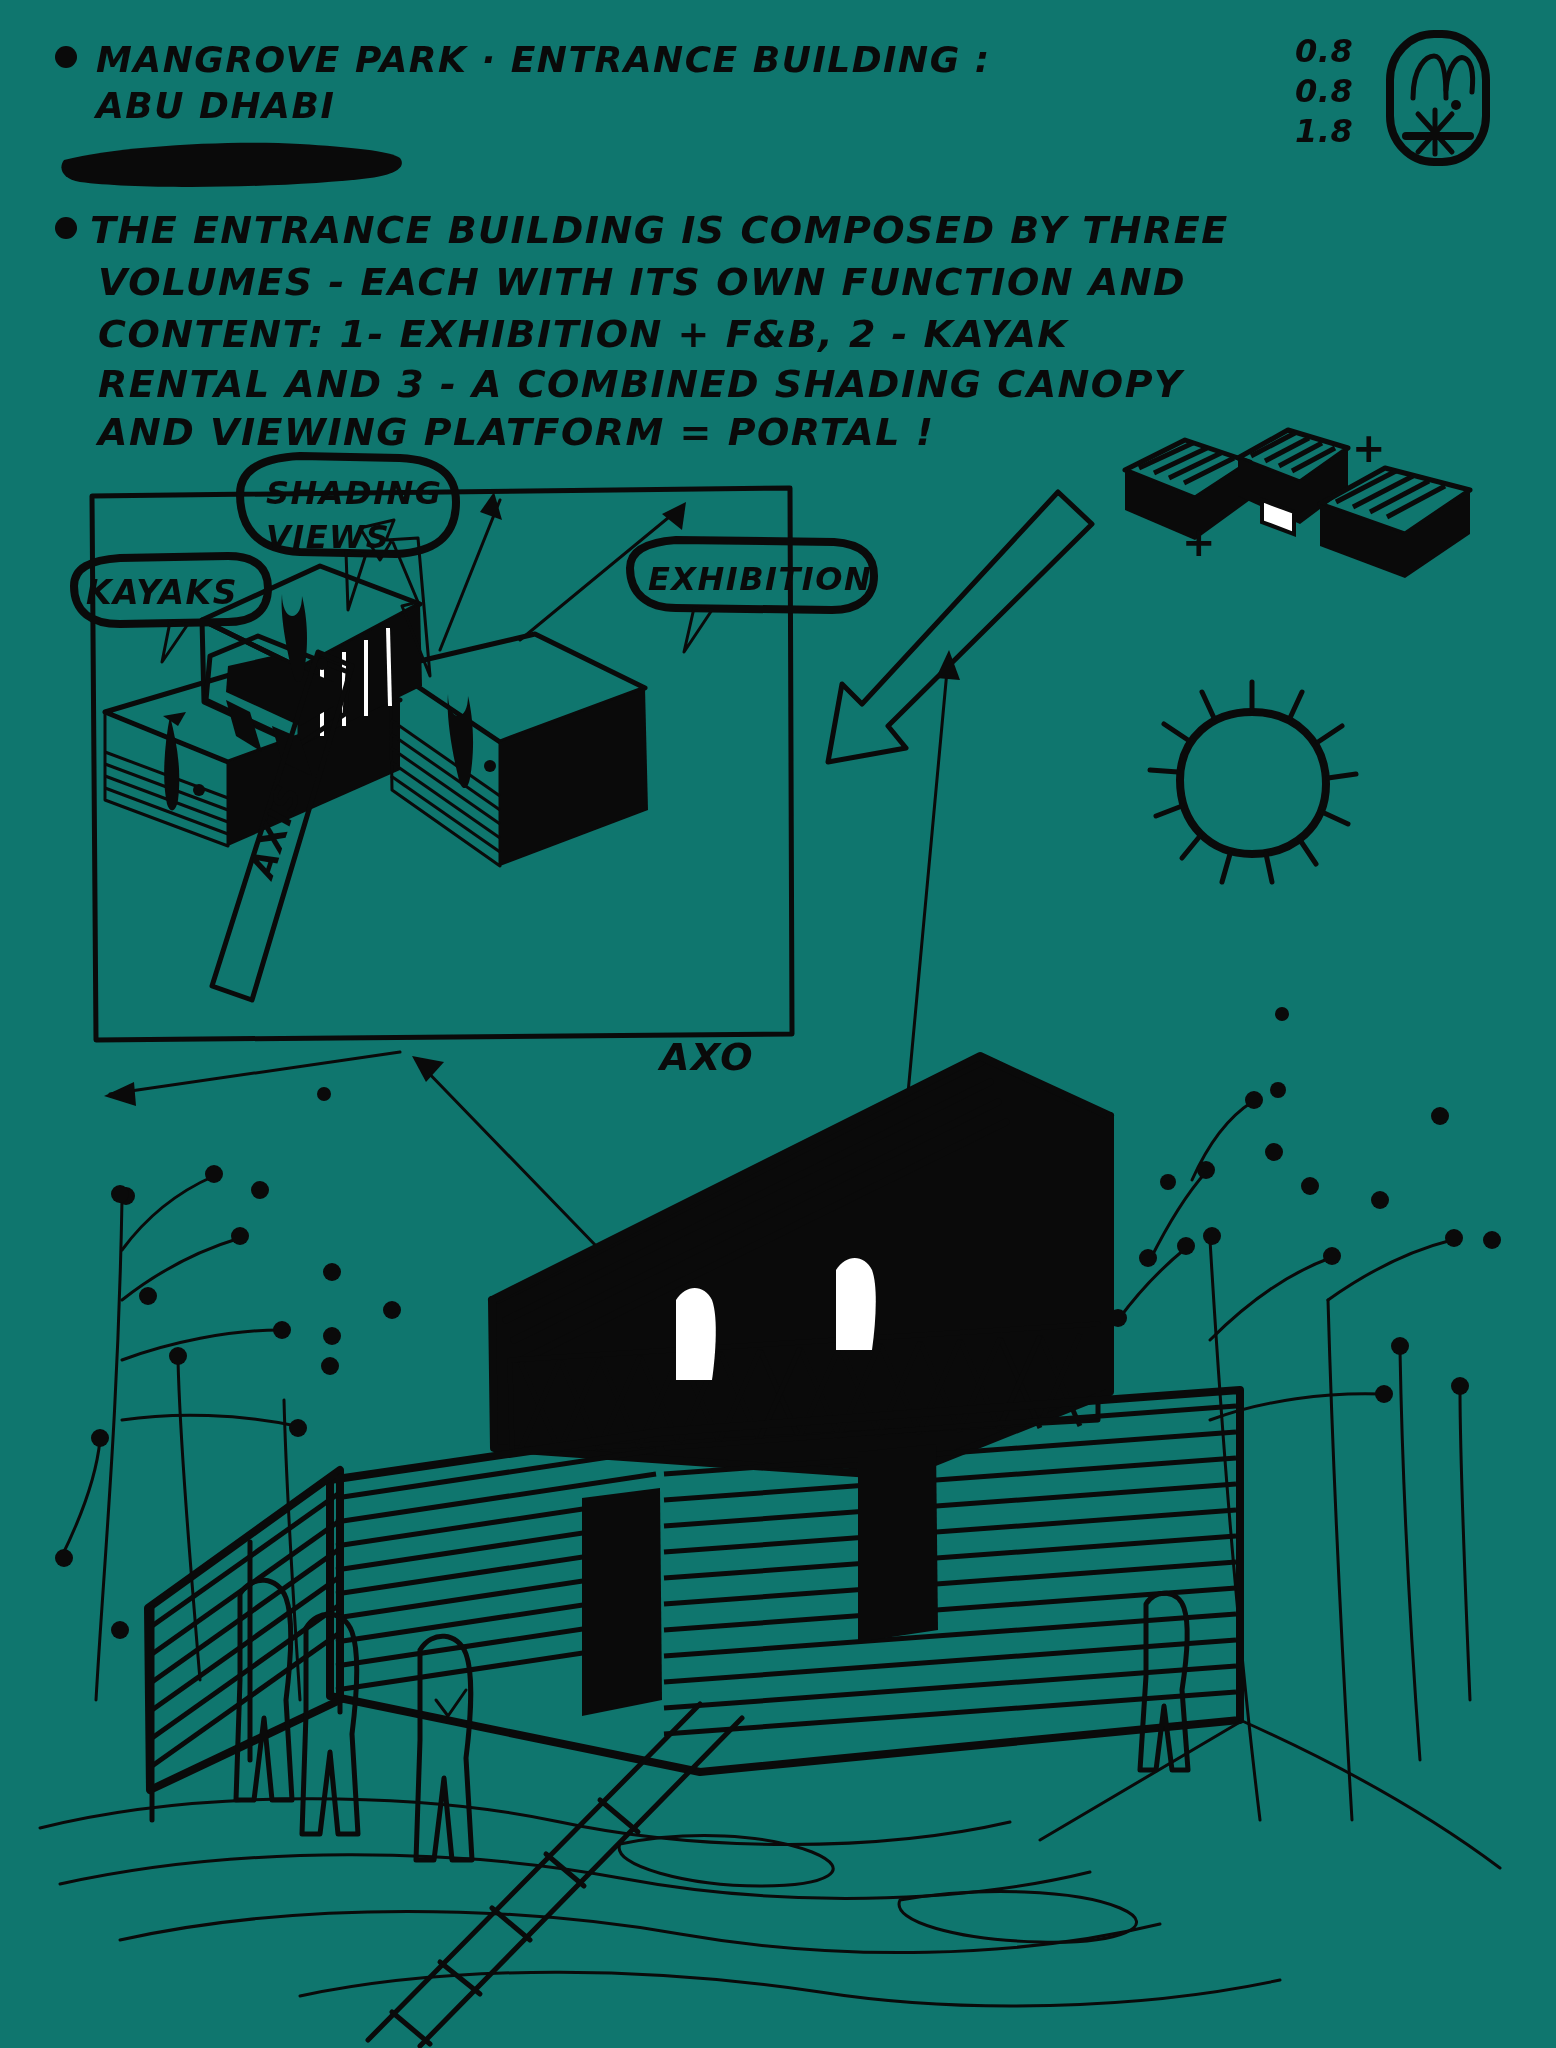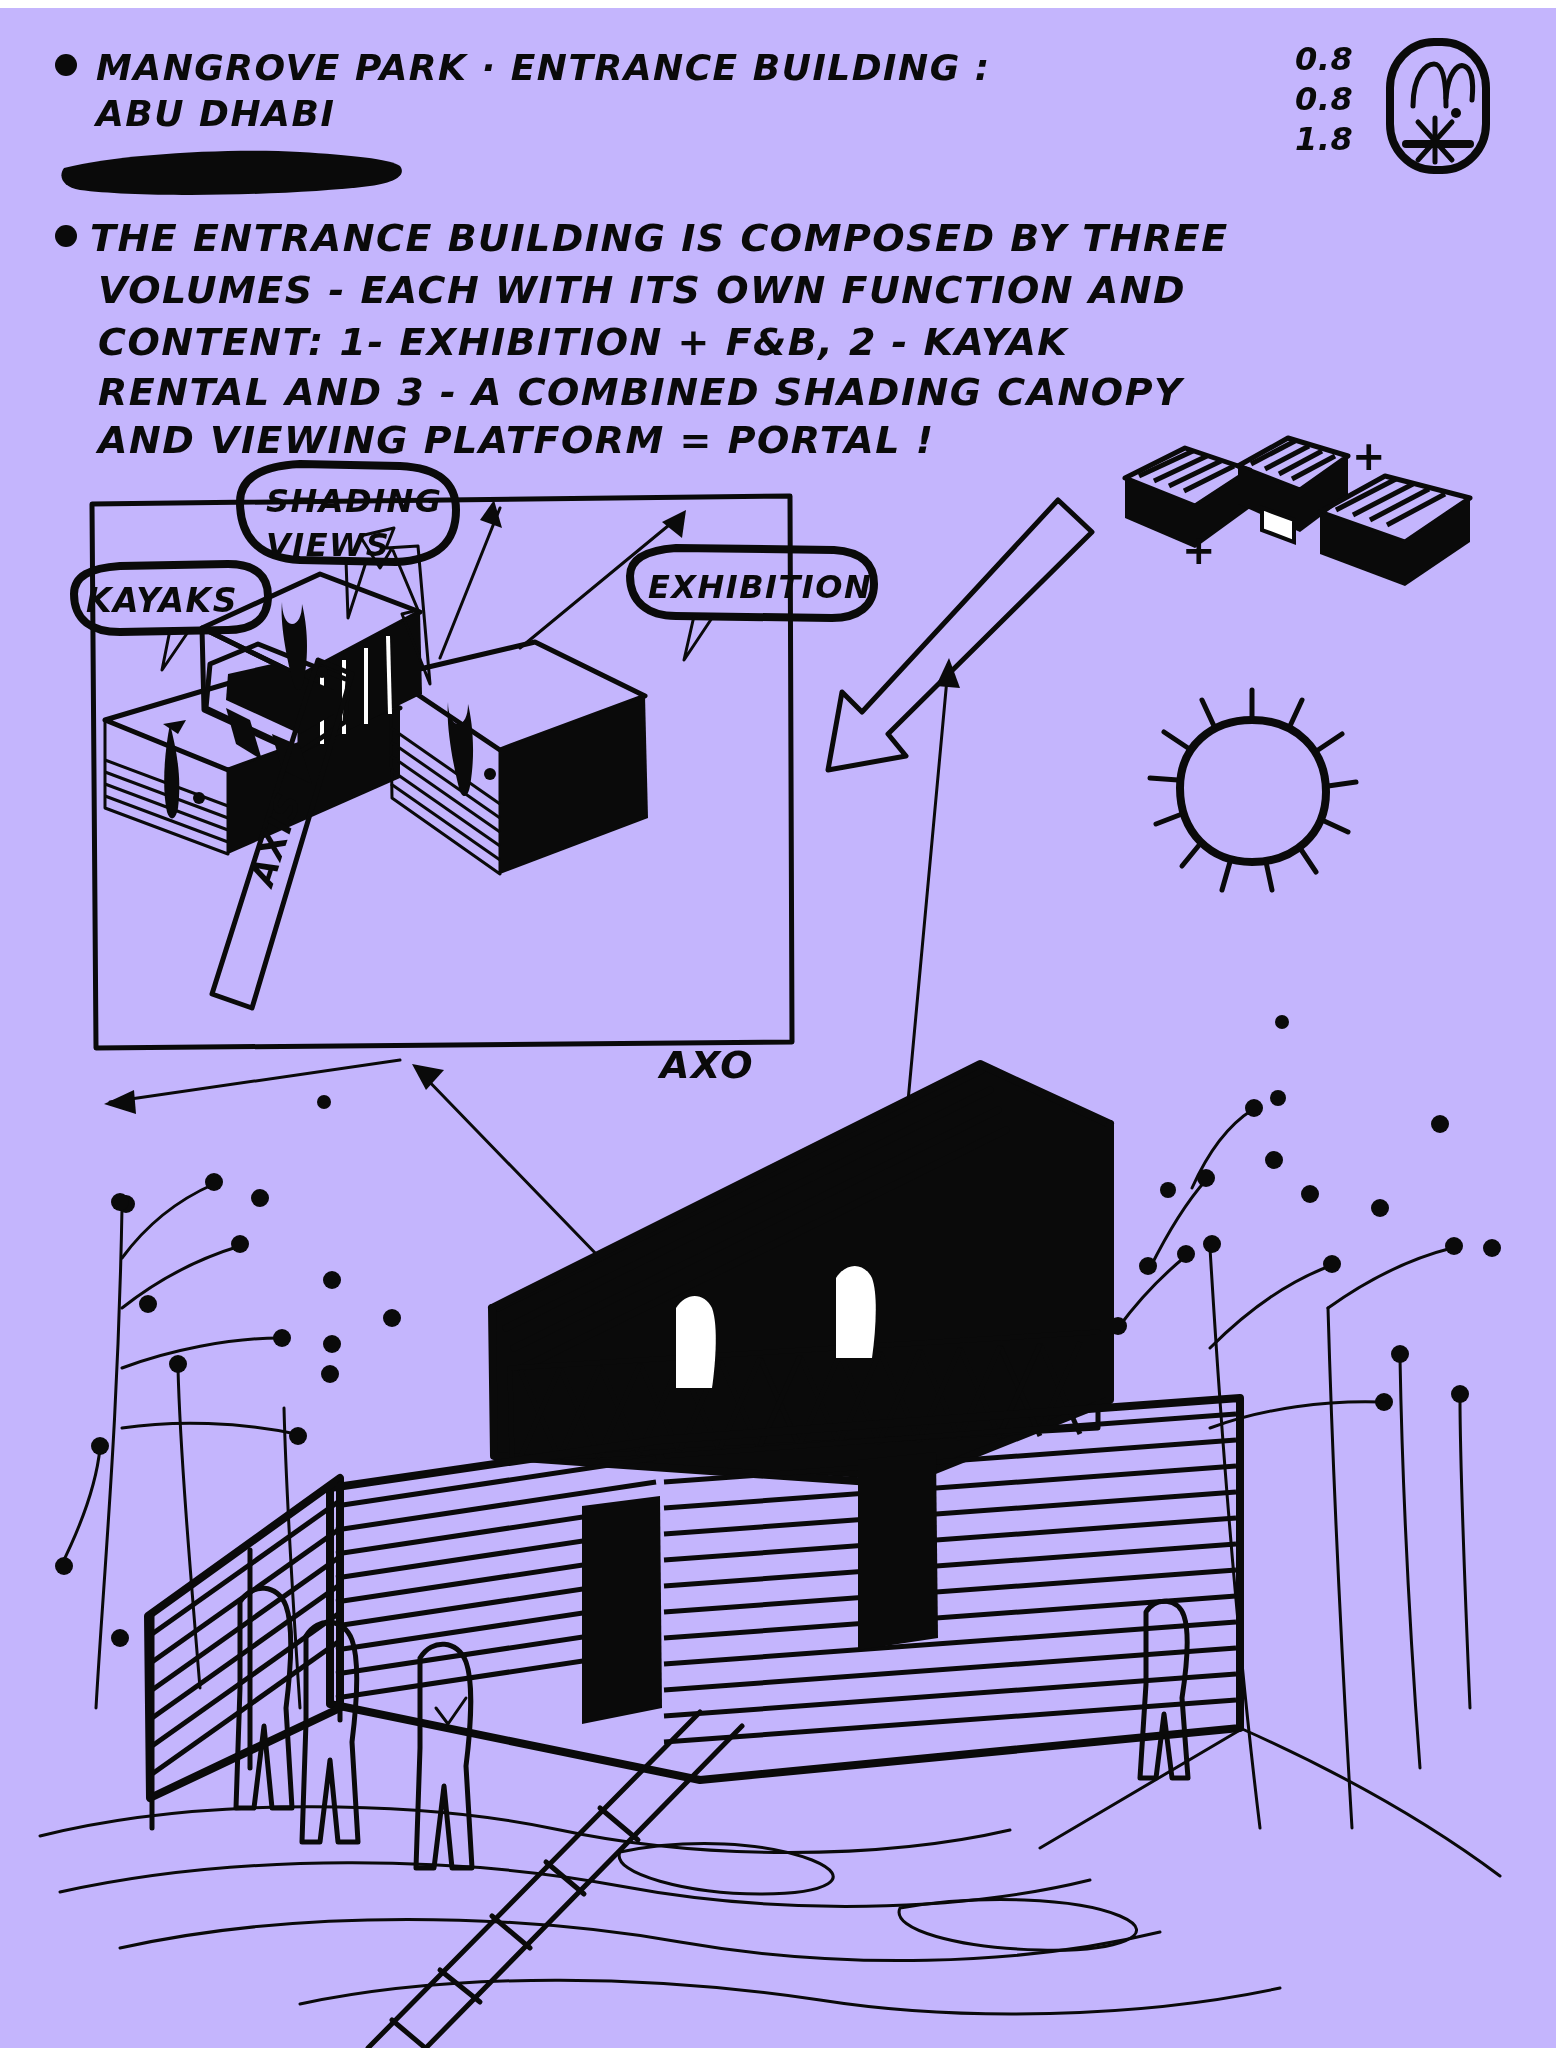--- a/index.html
+++ b/index.html
@@ -1,20 +1,20 @@
 <!DOCTYPE html>
 <html><head>
 <meta charset="utf-8">
 <style>
   html,body{margin:0;padding:0;background:#ffffff;}
   body{
     width:1556px;height:2048px;position:relative;overflow:hidden;
     font-family:"DejaVu Sans",sans-serif;color:#000;
   }
-  .sheet{position:absolute;inset:0;background:#c4b5fd;margin-top:8px;}
+  .sheet{position:absolute;inset:0;background:#0f766e;}
   svg{display:block;}
   .hand{
     font-family:"DejaVu Sans",sans-serif;
     font-weight:700;font-style:italic;
     letter-spacing:1.5px;
     fill:#0a0a0a;
   }
   .tiny{letter-spacing:0.5px;}
   .ink{fill:none;stroke:#0a0a0a;stroke-linecap:round;stroke-linejoin:round;}
   .fillink{fill:#0a0a0a;stroke:none;}

